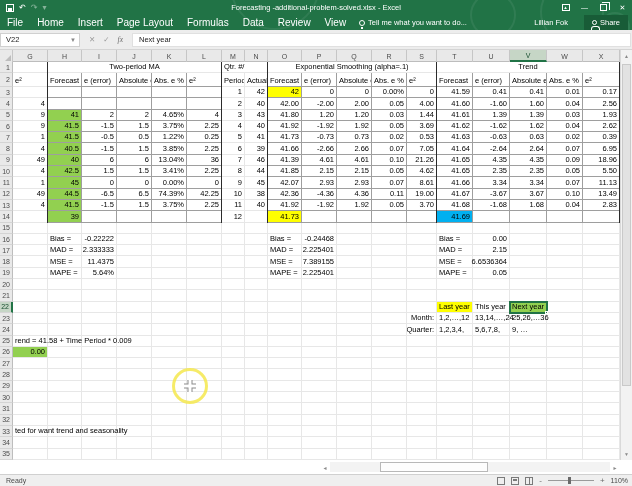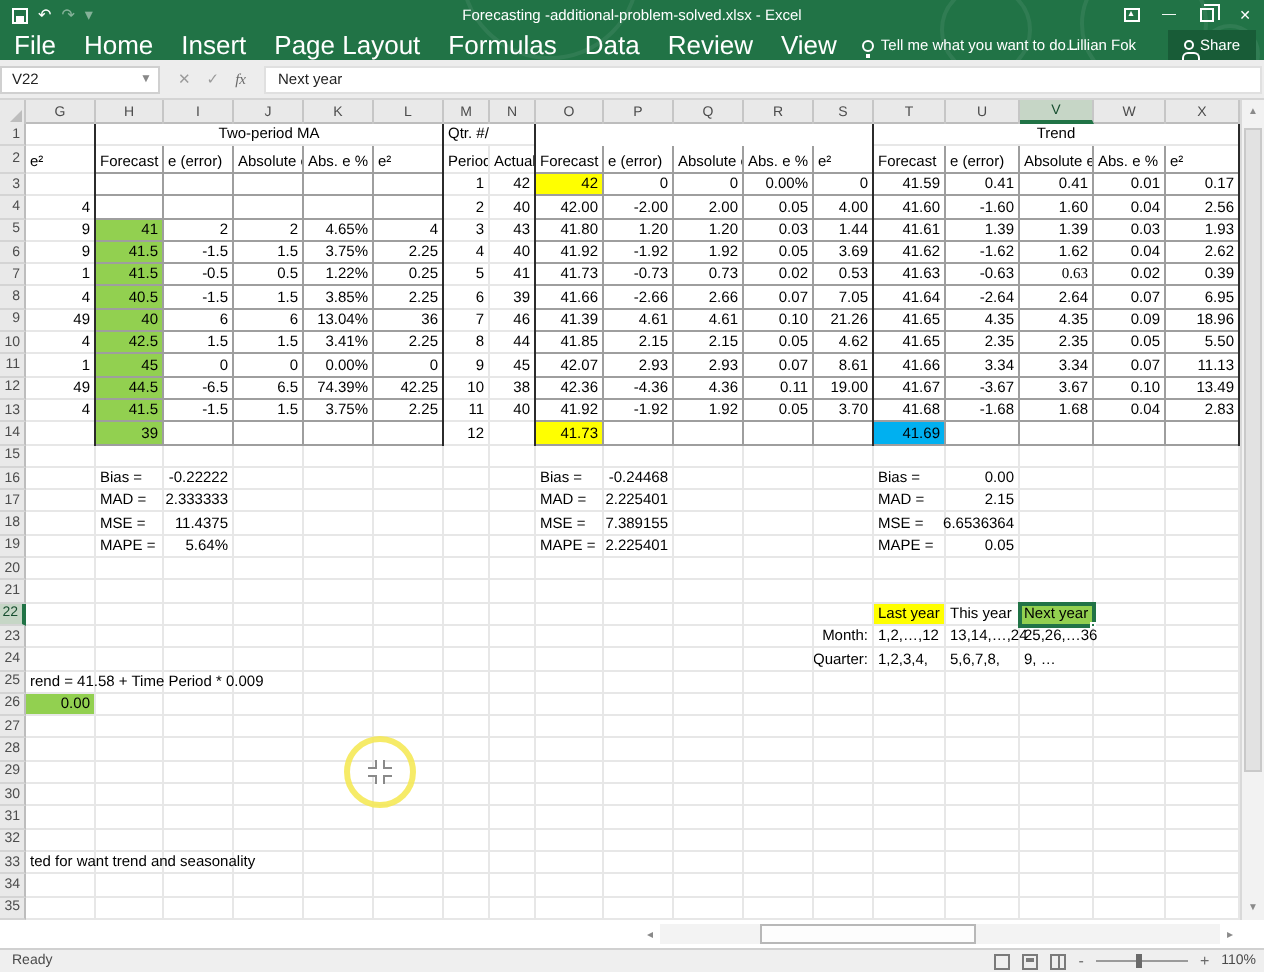--- a/index.html
+++ b/index.html
@@ -20,21 +20,21 @@
   .saveic { width:8px; height:8px; border:1px solid #fff; position:relative; display:inline-block; }
   .saveic::after { content:""; position:absolute; left:1px; bottom:0; width:4px; height:3px; background:#fff; }
   .dim { opacity:.45; }
   .title { position:absolute; left:0; right:0; top:0; height:15px; display:flex; align-items:center; justify-content:center; font-size:7.5px; color:#fff; pointer-events:none; }
   .winctl { position:absolute; right:0; top:0; height:15px; display:flex; align-items:center; gap:0; }
   .winctl .wc { width:19px; height:15px; display:flex; align-items:center; justify-content:center; color:#fff; font-size:7px; }
   .rdo-box { width:8px; height:7px; border:1px solid #fff; display:flex; align-items:flex-start; justify-content:center; font-size:5px; line-height:4px; }
   .restore-ic { width:7px; height:7px; border:1px solid #fff; position:relative; }
   .restore-ic::before { content:""; position:absolute; left:1px; top:-3px; width:7px; height:7px; border:1px solid #fff; border-bottom:none; border-left:none; }
   .menubar { position:absolute; left:0; top:15px; width:632px; height:15px; display:flex; align-items:center; color:#fff; }
-  .rtab { font-size:13px; padding:0 7px; height:15px; display:flex; align-items:center; color:#fff; }
+  .rtab { font-size:10px; padding:0 7px; height:15px; display:flex; align-items:center; color:#fff; }
   .tellme { display:flex; align-items:center; gap:3px; font-size:7.5px; margin-left:6px; color:#fff; }
   .bulb { width:6px; height:6px; border:1px solid #fff; border-radius:50%; position:relative; }
   .bulb::after { content:""; position:absolute; left:1px; top:6px; width:2px; height:2px; background:#fff; }
   .acct { position:absolute; right:64px; top:15px; height:15px; display:flex; align-items:center; font-size:7.5px; color:#fff; }
   .sharebtn { position:absolute; right:4px; top:15px; height:15px; display:flex; align-items:center; gap:3px; font-size:7.5px; color:#fff; background:#185c37; padding:0 8px; }
   .person { width:5px; height:5px; border:1px solid #fff; border-radius:50%; position:relative; }
   .person::after { content:""; position:absolute; left:-2px; top:5px; width:7px; height:3px; border:1px solid #fff; border-bottom:none; border-radius:3px 3px 0 0; }
 
   
   .fbar { position:absolute; left:0; top:30px; width:632px; height:20px; background:#ededed; border-bottom:1px solid #d4d4d4; display:flex; align-items:center; }
@@ -189,20 +189,21 @@
       <div class="colhdr" style="width: 36px;">W</div>
       <div class="colhdr" style="width: 37px;">X</div>
     </div>
 
   <div class="gridwrap">
     <div class="grid" style="grid-template-columns: 13px 35px 34px 35px 35px 35px 35px 23px 23px 34px 35px 35px 35px 30px 36px 37px 37px 36px 37px; grid-template-rows: 11px 14px repeat(33, 11.3px);">
         <div class="rh" style="grid-area: 1 / 1;">1</div>
         <div class="cell a-r" style="grid-area: 1 / 2;"></div>
         <div class="cell a-c" style="grid-area: 1 / 3 / auto / span 5;">Two-period MA</div>
         <div class="cell a-l" style="grid-area: 1 / 8 / auto / span 2;">Qtr. #/</div>
+        <div class="cell a-c" style="grid-area: 1 / 10 / auto / span 5;">Exponential Smoothing (alpha=.1)</div>
         <div class="cell a-c" style="grid-area: 1 / 15 / auto / span 5;">Trend</div>
         <div class="rh" style="grid-area: 2 / 1;">2</div>
         <div class="cell a-l" style="grid-area: 2 / 2;">e²</div>
         <div class="cell a-l tb" style="grid-area: 2 / 3;">Forecast</div>
         <div class="cell a-l tb" style="grid-area: 2 / 4;">e (error)</div>
         <div class="cell a-l tb" style="grid-area: 2 / 5;">Absolute e</div>
         <div class="cell a-l tb" style="grid-area: 2 / 6;">Abs. e %</div>
         <div class="cell a-l tb" style="grid-area: 2 / 7;">e²</div>
         <div class="cell a-l" style="grid-area: 2 / 8;">Period</div>
         <div class="cell a-l" style="grid-area: 2 / 9;">Actual</div>
@@ -301,21 +302,21 @@
         <div class="cell a-r tb" style="grid-area: 7 / 7;">0.25</div>
         <div class="cell a-r" style="grid-area: 7 / 8;">5</div>
         <div class="cell a-r" style="grid-area: 7 / 9;">41</div>
         <div class="cell a-r tb" style="grid-area: 7 / 10;">41.73</div>
         <div class="cell a-r tb" style="grid-area: 7 / 11;">-0.73</div>
         <div class="cell a-r tb" style="grid-area: 7 / 12;">0.73</div>
         <div class="cell a-r tb" style="grid-area: 7 / 13;">0.02</div>
         <div class="cell a-r tb" style="grid-area: 7 / 14;">0.53</div>
         <div class="cell a-r tb" style="grid-area: 7 / 15;">41.63</div>
         <div class="cell a-r tb" style="grid-area: 7 / 16;">-0.63</div>
-        <div class="cell a-r tb" style="grid-area: 7 / 17; font-family: Liberation Serif, serif;">0.63</div>
+        <div class="cell a-r tb" style="grid-area: 7 / 17;">0.63</div>
         <div class="cell a-r tb" style="grid-area: 7 / 18;">0.02</div>
         <div class="cell a-r tb" style="grid-area: 7 / 19;">0.39</div>
         <div class="rh" style="grid-area: 8 / 1;">8</div>
         <div class="cell a-r" style="grid-area: 8 / 2;">4</div>
         <div class="cell a-r tb f-g" style="grid-area: 8 / 3; padding-left: 21px;">40.5</div>
         <div class="cell a-r tb" style="grid-area: 8 / 4;">-1.5</div>
         <div class="cell a-r tb" style="grid-area: 8 / 5;">1.5</div>
         <div class="cell a-r tb" style="grid-area: 8 / 6;">3.85%</div>
         <div class="cell a-r tb" style="grid-area: 8 / 7;">2.25</div>
         <div class="cell a-r" style="grid-area: 8 / 8;">6</div>

